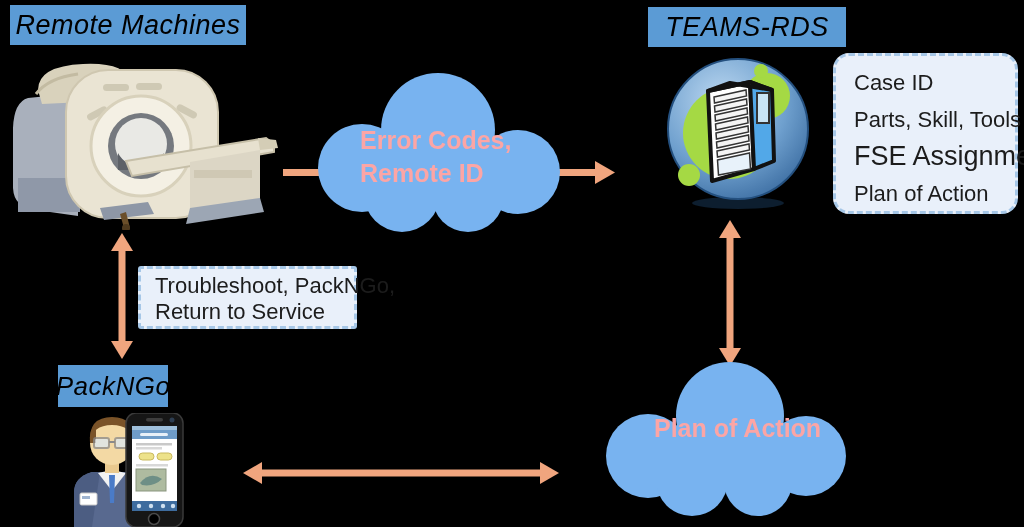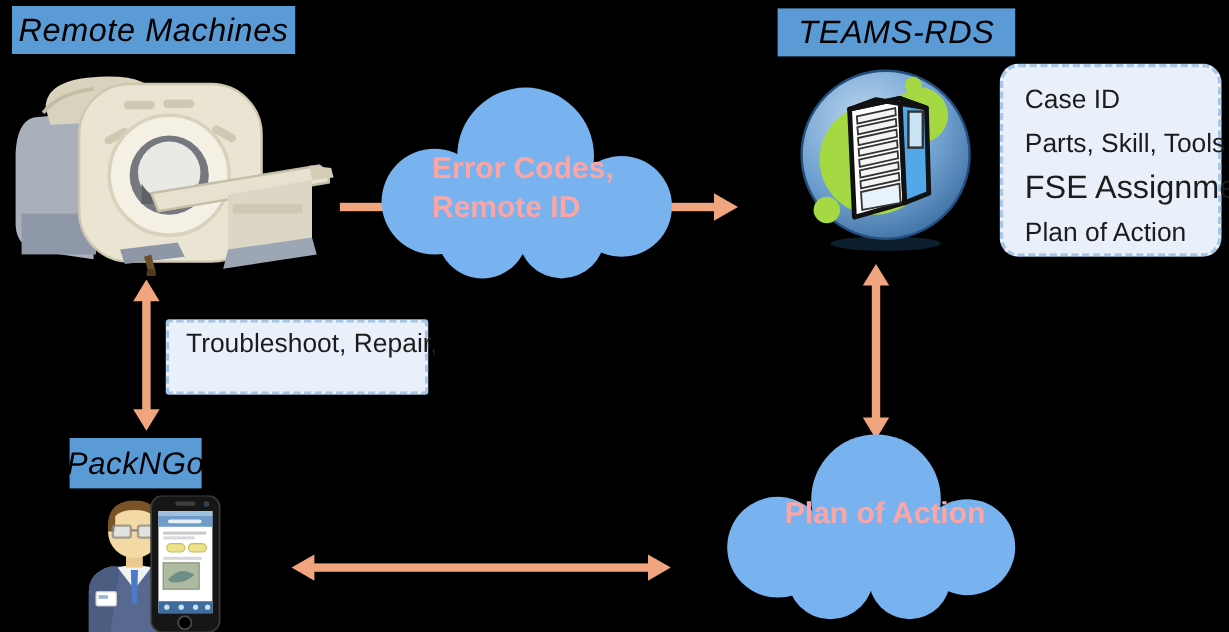--- a/index.html
+++ b/index.html
@@ -143,21 +143,22 @@
 
 <div class="abs" style="left:105px;top:233px;">
   <svg width="34" height="126" viewBox="0 0 34 126">
     <rect x="13.5" y="14" width="7" height="98" fill="#F0A57E"></rect>
     <polygon points="17,0 28,18 6,18" fill="#F0A57E"></polygon>
     <polygon points="17,126 28,108 6,108" fill="#F0A57E"></polygon>
   </svg>
 </div>
 
 <div class="abs dash-box" style="left:138px;top:266px;width:219px;height:63px;border-radius:3px;padding:4px 0 0 14px;">
-  <div style="font-size:22px;line-height:26px;white-space:nowrap;">Troubleshoot, Repair,</div>
+  <div style="font-size:22px;line-height:26px;white-space:nowrap;">Troubleshoot, PackNGo,</div>
+  <div style="font-size:22px;line-height:26px;white-space:nowrap;">Return to Service</div>
 </div>
 
 <div class="abs" style="left:713px;top:220px;">
   <svg width="34" height="146" viewBox="0 0 34 146">
     <rect x="13.5" y="14" width="7" height="118" fill="#F0A57E"></rect>
     <polygon points="17,0 28,18 6,18" fill="#F0A57E"></polygon>
     <polygon points="17,146 28,128 6,128" fill="#F0A57E"></polygon>
   </svg>
 </div>
 

